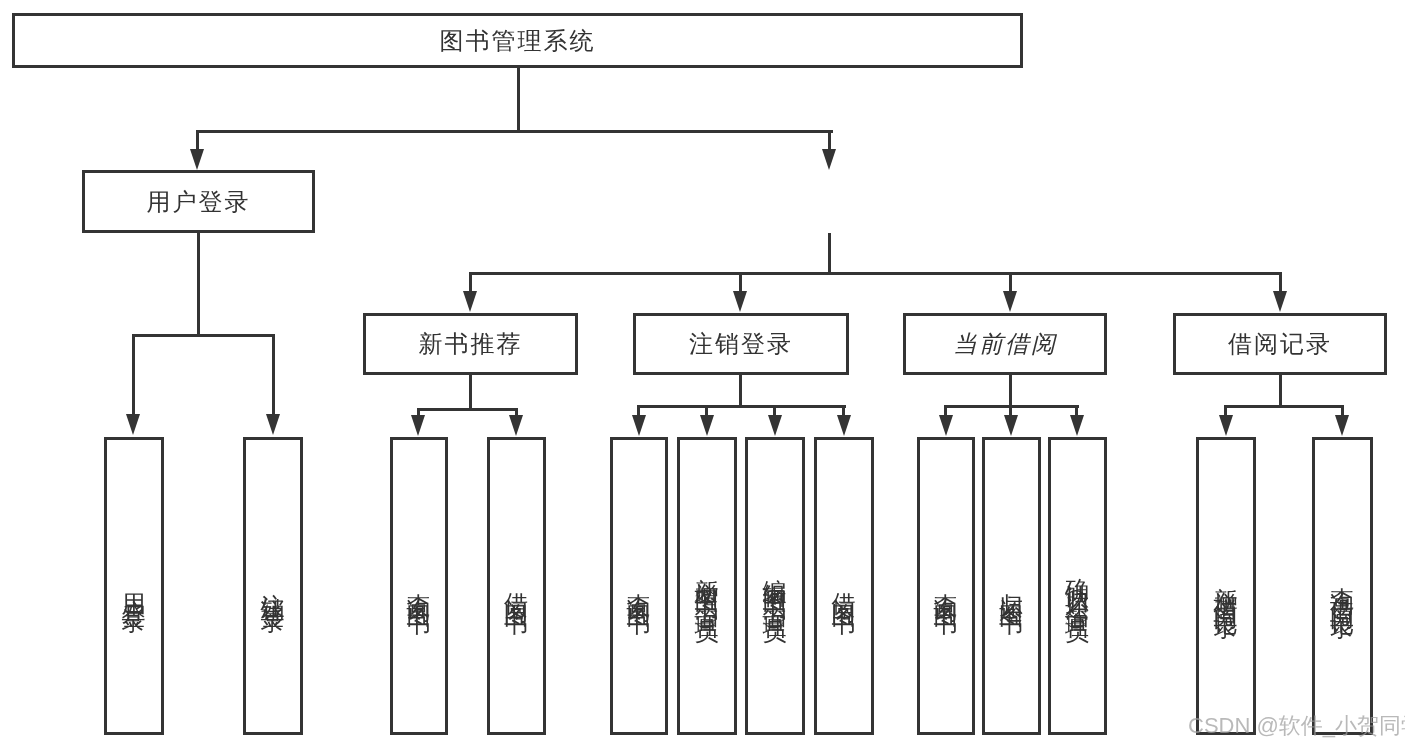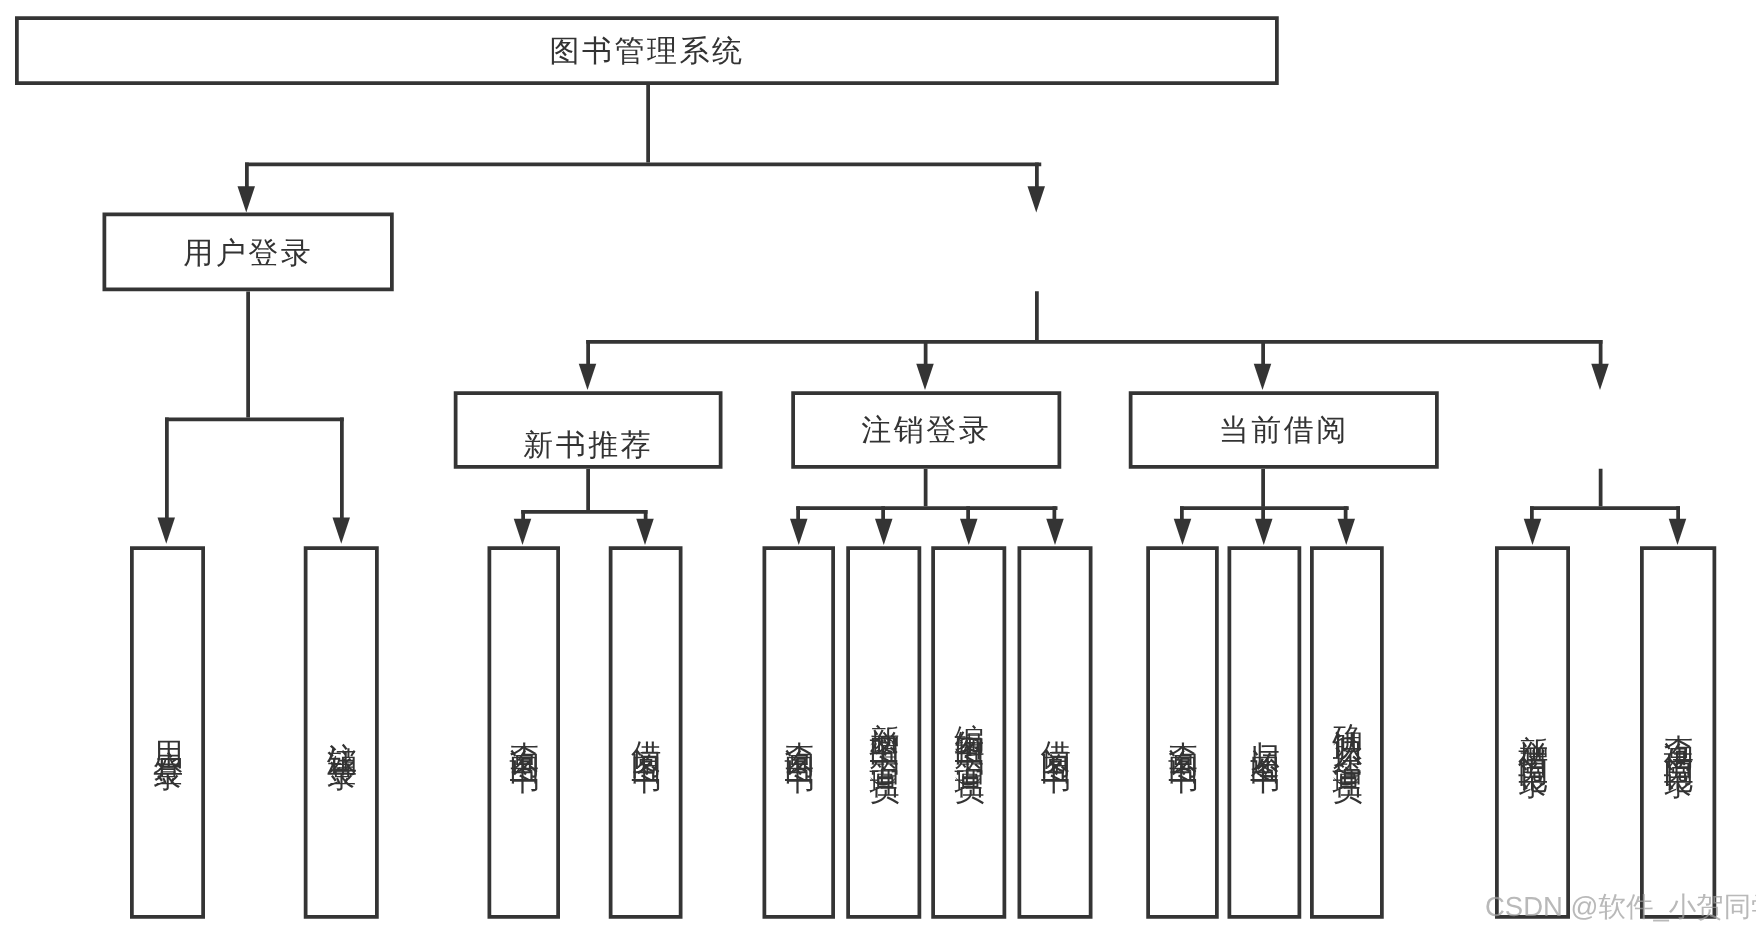--- a/index.html
+++ b/index.html
@@ -93,28 +93,31 @@
   <div class="ah" style="left:1335px;top:415px;"></div>
 
   <div class="box h" style="left:12px;top:13px;width:1011px;height:55px;">
     <span>图书管理系统</span>
   </div>
 
   <div class="box h" style="left:82px;top:170px;width:233px;height:63px;">
     <span>用户登录</span>
   </div>
 
-  <div class="box h" style="left:363px;top:313px;width:215px;height:62px;align-items:flex-end;">
+  <div class="box h" style="left:363px;top:313px;width:215px;height:62px;">
     <span>新书推荐</span>
   </div>
   <div class="box h" style="left:633px;top:313px;width:216px;height:62px;">
     <span>注销登录</span>
   </div>
-  <div class="box h" style="left:903px;top:313px;width:248px;height:62px;">
+  <div class="box h" style="left:903px;top:313px;width:204px;height:62px;font-style:italic;">
     <span>当前借阅</span>
+  </div>
+  <div class="box h" style="left:1173px;top:313px;width:214px;height:62px;">
+    <span>借阅记录</span>
   </div>
 
   <div class="box v" style="left:104px;top:437px;width:60px;height:298px;">
     <span>用户登录</span>
   </div>
   <div class="box v" style="left:243px;top:437px;width:60px;height:298px;">
     <span>注销登录</span>
   </div>
 
   <div class="box v" style="left:390px;top:437px;width:58px;height:298px;">

